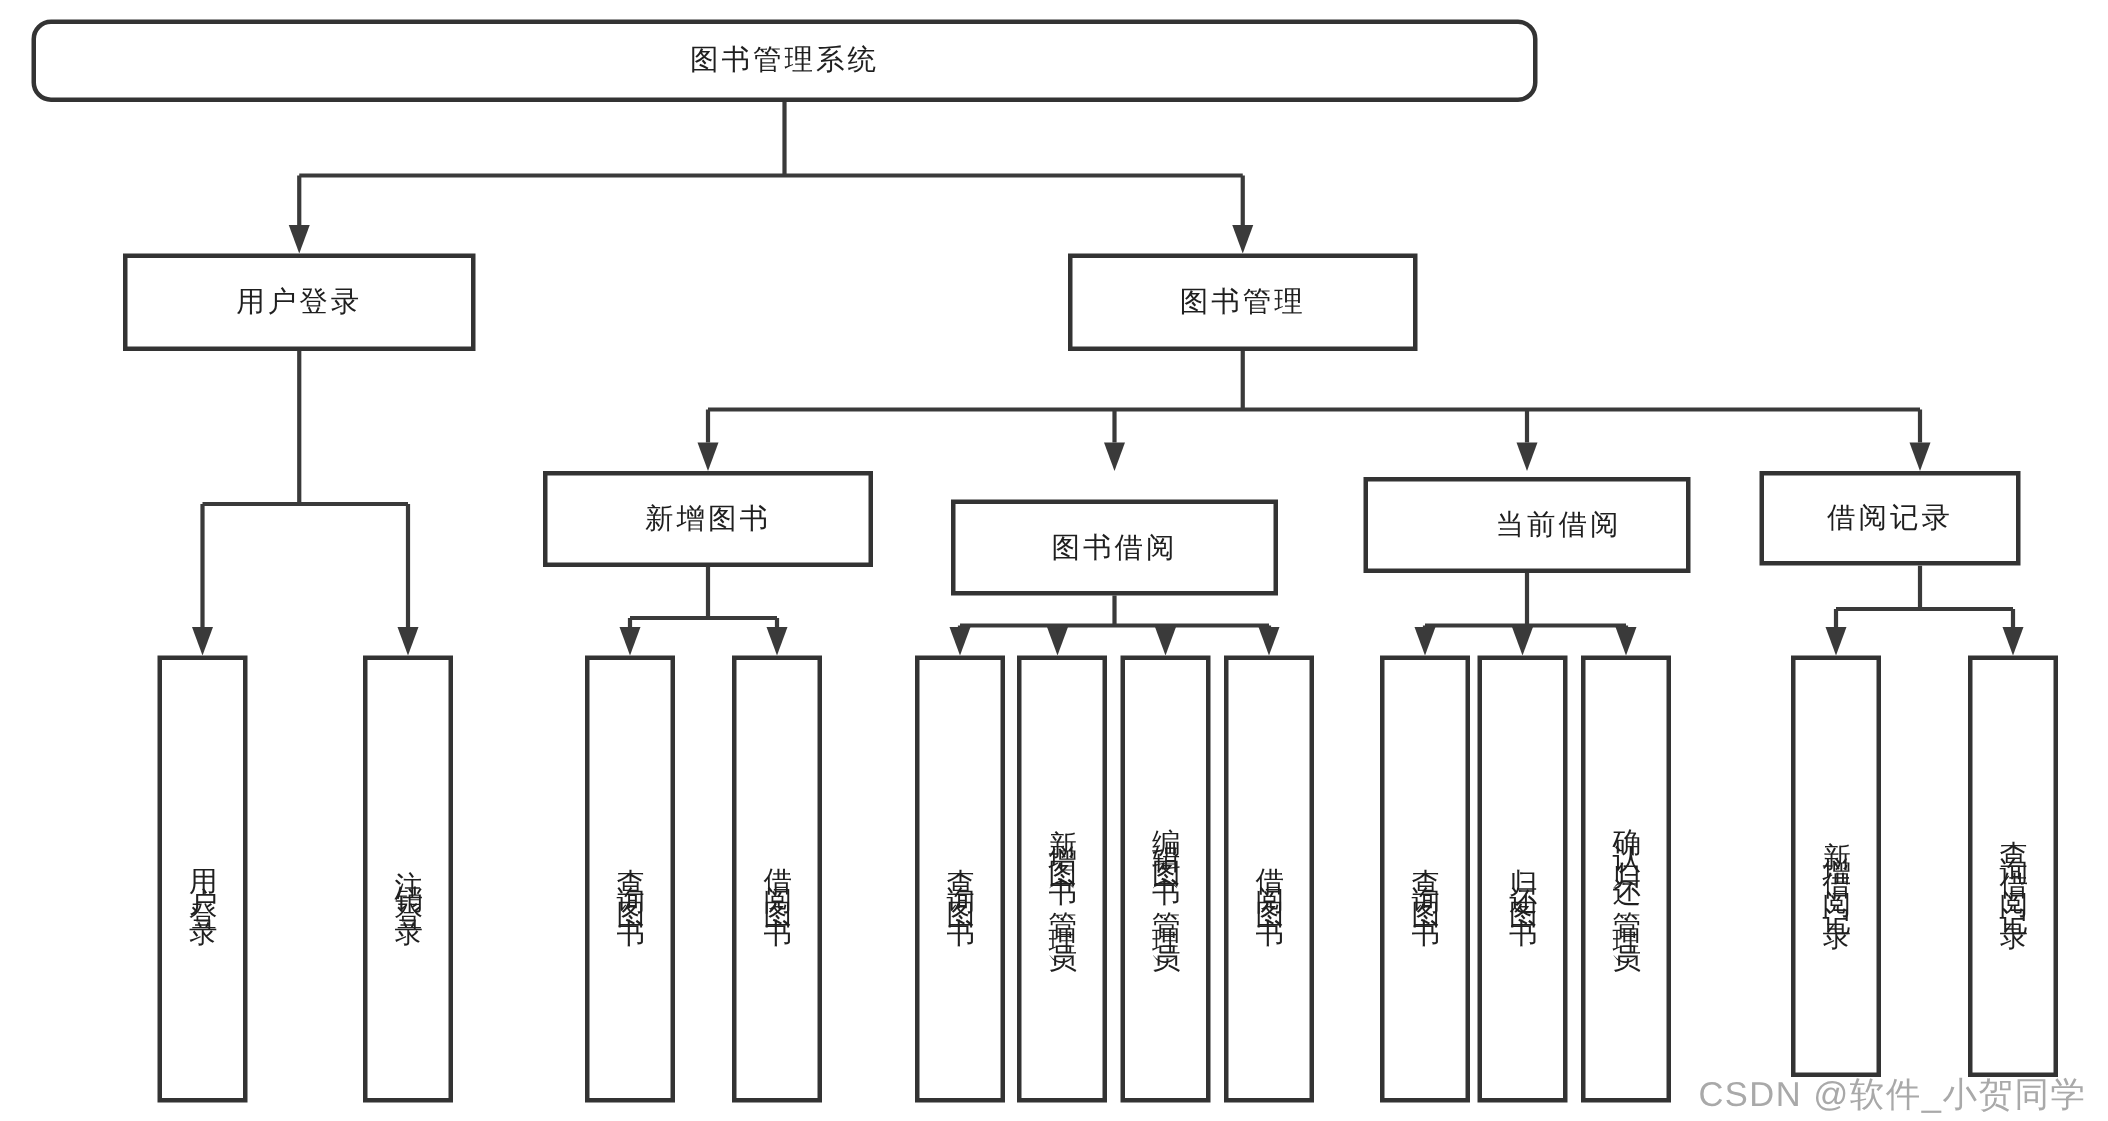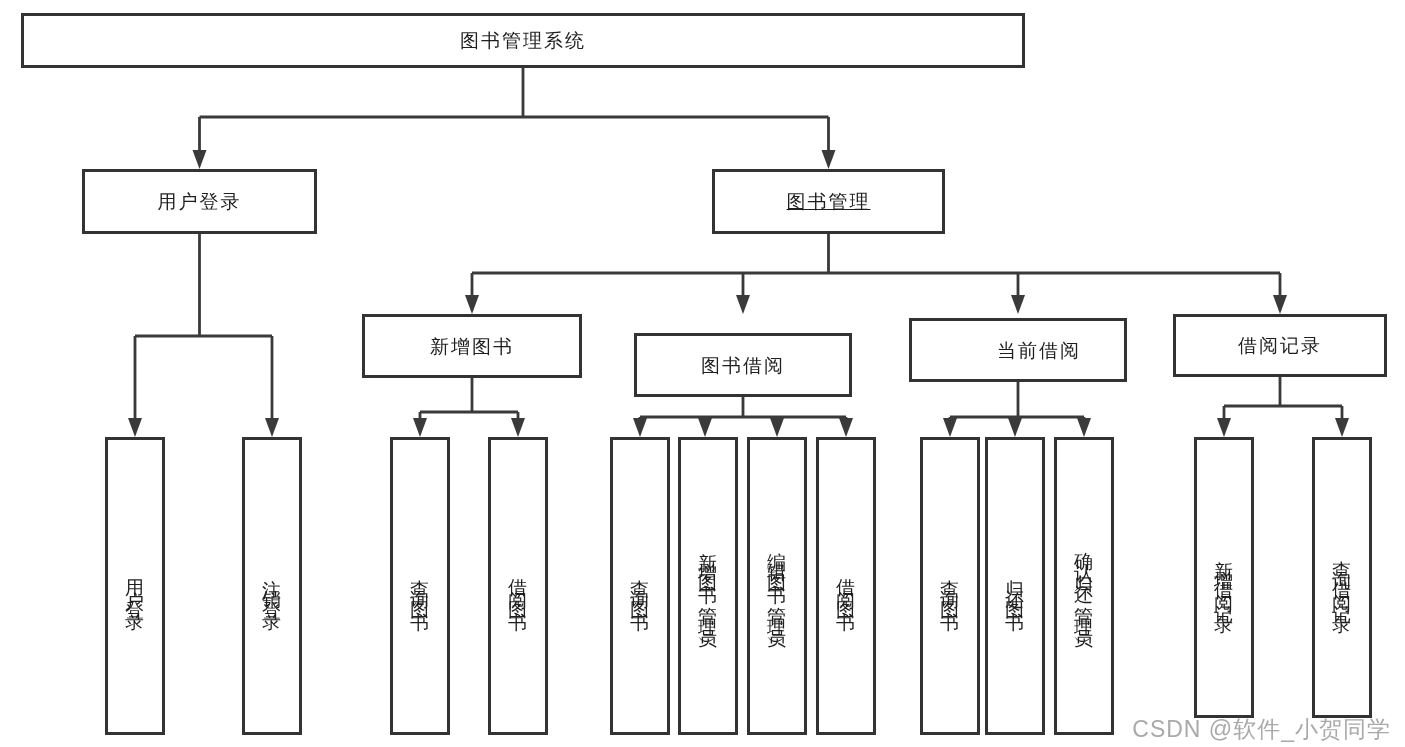--- a/index.html
+++ b/index.html
@@ -90,29 +90,29 @@
       <polygon points="770,418 784,418 777,437"></polygon>
       <polygon points="839,418 853,418 846,437"></polygon>
       <polygon points="943,418 957,418 950,437"></polygon>
       <polygon points="1008,418 1022,418 1015,437"></polygon>
       <polygon points="1077,418 1091,418 1084,437"></polygon>
       <polygon points="1217,418 1231,418 1224,437"></polygon>
       <polygon points="1335,418 1349,418 1342,437"></polygon>
     </g>
   </svg>
 
-  <div class="box" style="left:21px; top:13px; width:1004px; height:55px;">图书管理系统</div>
+  <div class="box" style="left:21px; top:13px; width:1004px; height:55px;border-radius:13px;">图书管理系统</div>
 
   <div class="box" style="left:82px; top:169px; width:235px; height:65px;">用户登录</div>
-  <div class="box" style="left:712px; top:169px; width:233px; height:65px;text-decoration:underline;">图书管理</div>
+  <div class="box" style="left:712px; top:169px; width:233px; height:65px;">图书管理</div>
 
   <div class="box" style="left:362px; top:314px; width:220px; height:64px;">新增图书</div>
   <div class="box" style="left:634px; top:314px; width:218px; height:64px;margin-top:19px;">图书借阅</div>
   <div class="box" style="left:909px; top:318px; width:218px; height:64px;padding-left:42px;">当前借阅</div>
-  <div class="box" style="left:1173px; top:314px; width:214px; height:63px;">借阅记录</div>
+  <div class="box" style="left:1173px; top:314px; width:174px; height:63px;">借阅记录</div>
 
   <div class="box vbox" style="left:105px; top:437px; width:60px; height:298px;">用户登录</div>
   <div class="box vbox" style="left:242px; top:437px; width:60px; height:298px;">注销登录</div>
 
   <div class="box vbox" style="left:390px; top:437px; width:60px; height:298px;">查询图书</div>
   <div class="box vbox" style="left:488px; top:437px; width:60px; height:298px;">借阅图书</div>
 
   <div class="box vbox" style="left:610px; top:437px; width:60px; height:298px;">查询图书</div>
   <div class="box vbox" style="left:678px; top:437px; width:60px; height:298px;">新增图书（管理员）</div>
   <div class="box vbox" style="left:747px; top:437px; width:60px; height:298px;">编辑图书（管理员）</div>

